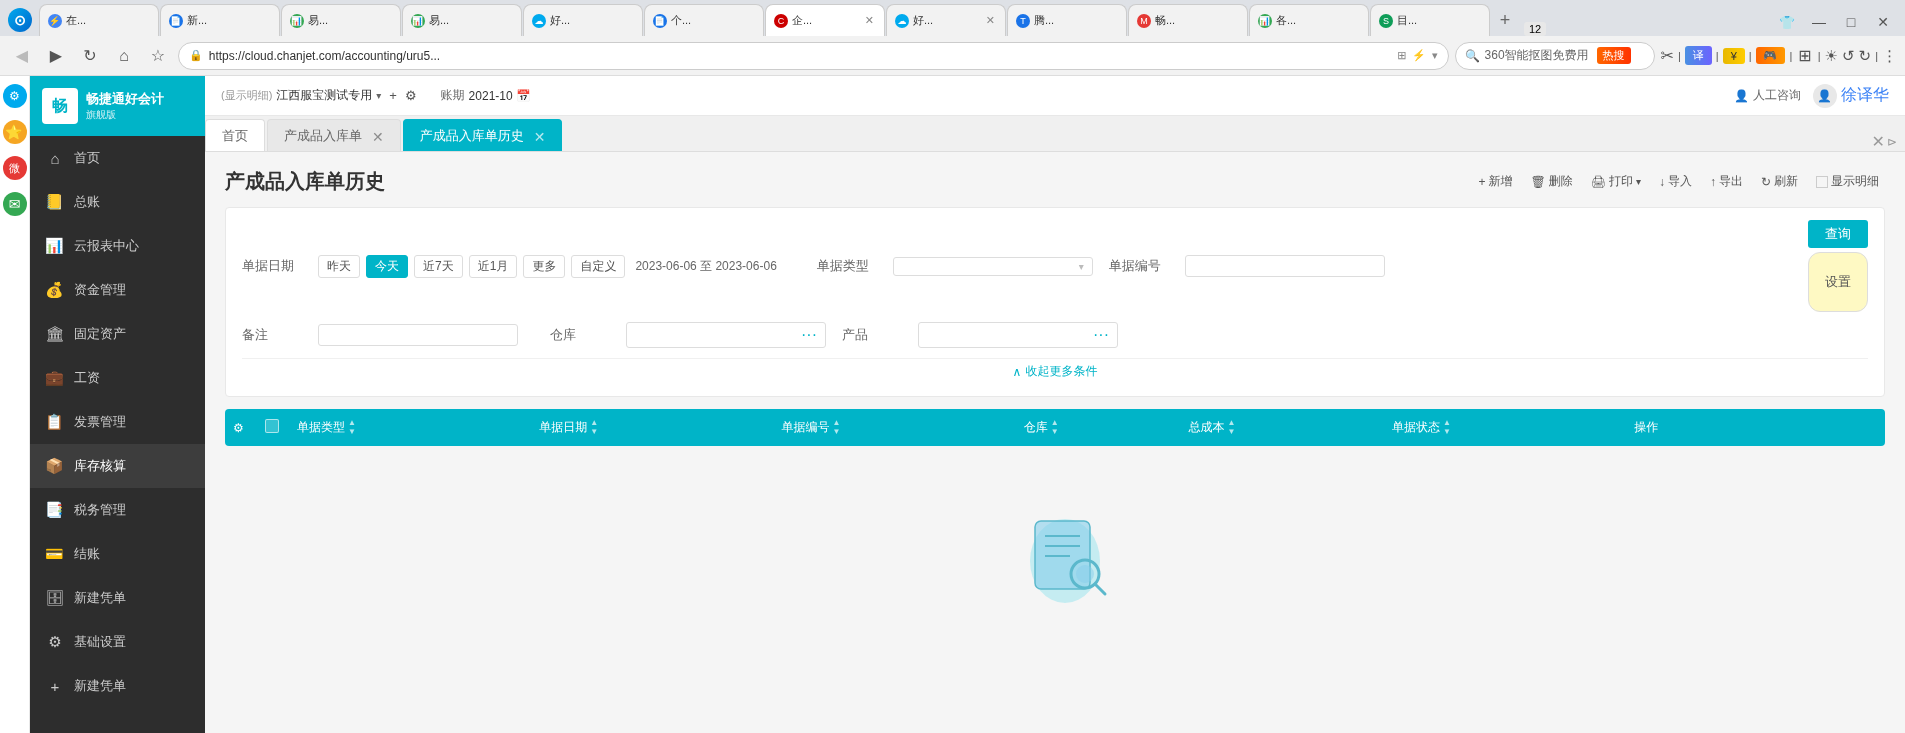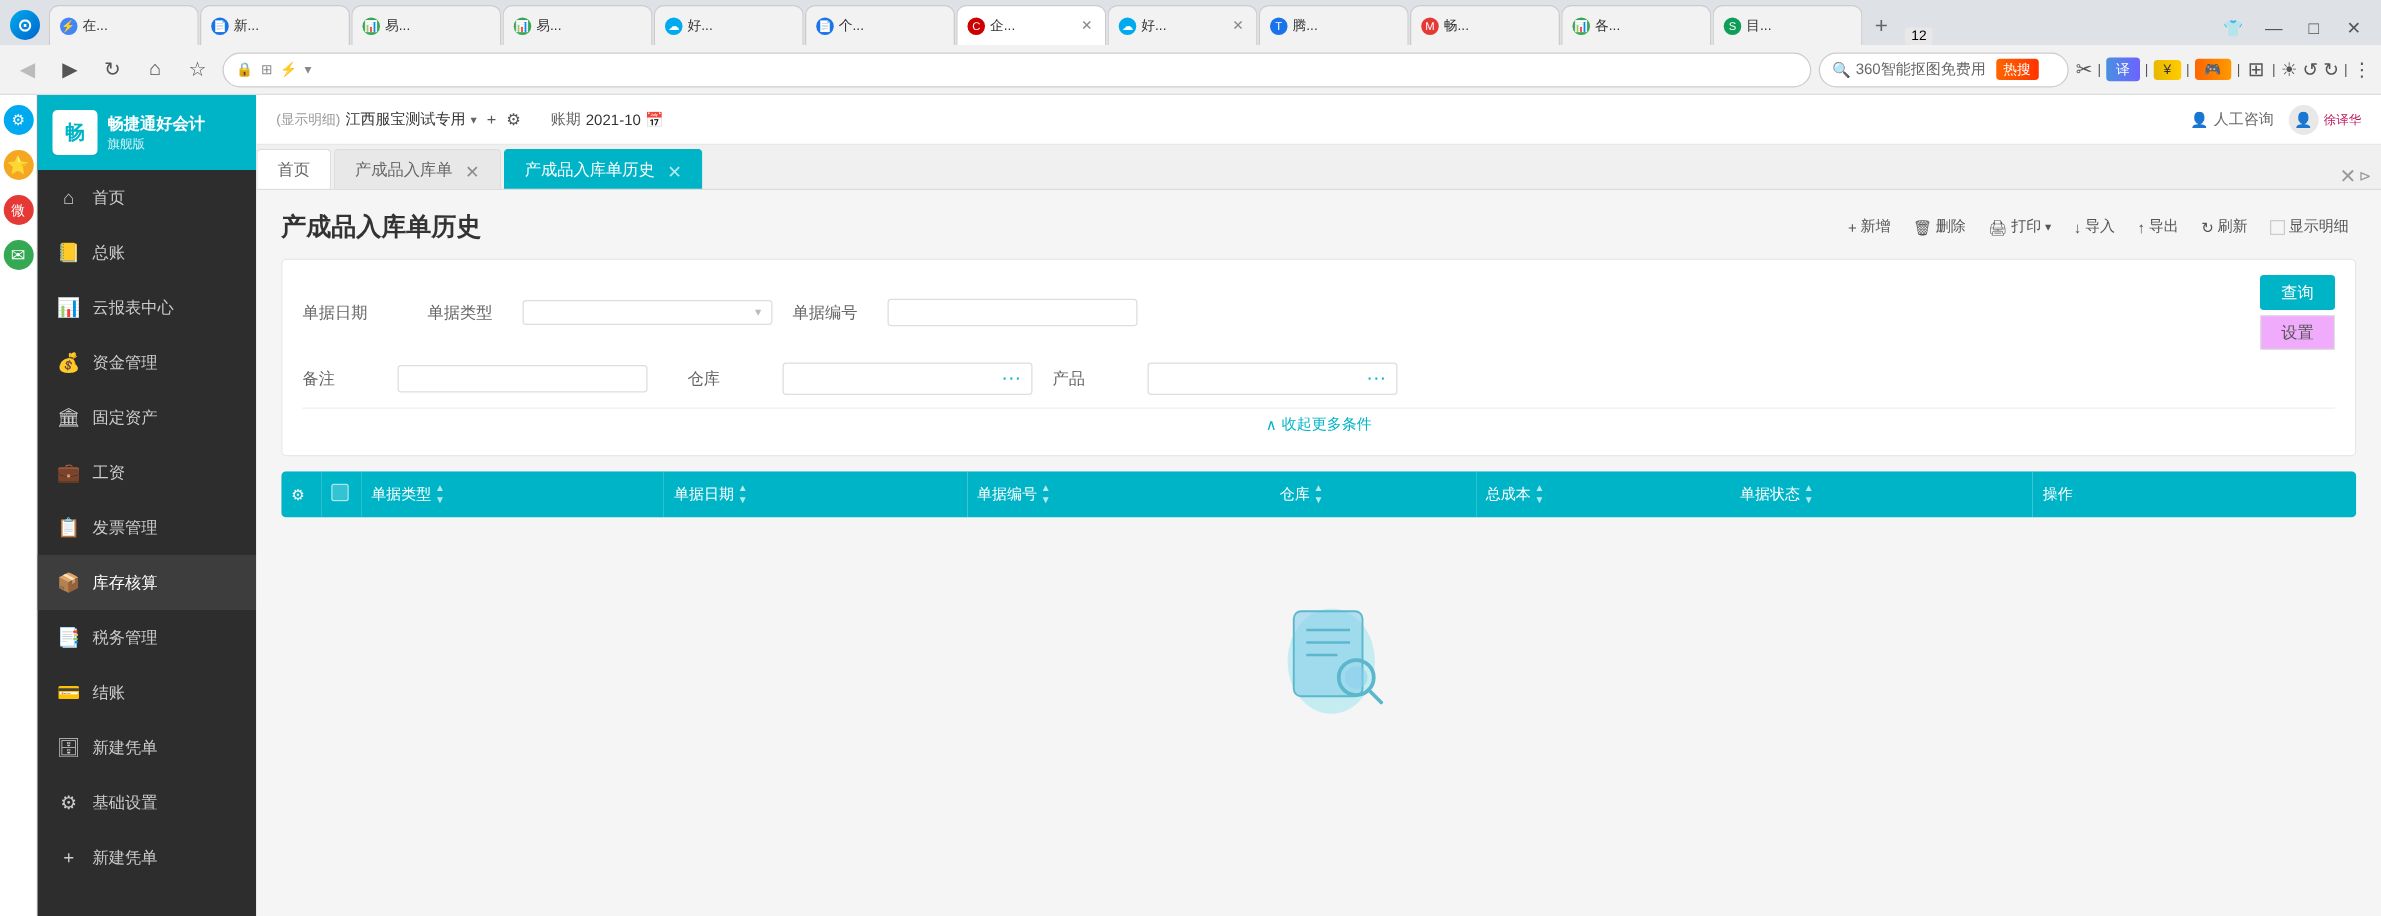--- a/index.html
+++ b/index.html
@@ -51,21 +51,21 @@
     .content-area { flex: 1; display: flex; flex-direction: column; background: #f5f5f5; overflow: hidden; }
     
     
     .top-bar { height: 40px; background: #fff; display: flex; align-items: center; padding: 0 16px; gap: 8px; border-bottom: 1px solid #e8e8e8; }
     .company-selector { display: flex; align-items: center; gap: 4px; color: #666; font-size: 12px; cursor: pointer; }
     .company-name { color: #333; }
     .period-info { display: flex; align-items: center; gap: 4px; color: #666; font-size: 12px; margin-left: 16px; }
     .period-value { color: #333; font-weight: normal; }
     .top-bar-right { margin-left: auto; display: flex; align-items: center; gap: 12px; }
     .user-service { color: #666; font-size: 12px; cursor: pointer; display: flex; align-items: center; gap: 4px; }
-    .user-name { color: #be185d; font-size: 10px; cursor: pointer; }
+    .user-name { color: #3b82f6; font-size: 16px; cursor: pointer; }
 
     
     .page-tabs { height: 36px; background: #f0f0f0; display: flex; align-items: flex-end; padding-left: 0; border-bottom: 1px solid #ddd; }
     .page-tab { height: 32px; padding: 0 16px; display: flex; align-items: center; gap: 6px; font-size: 13px; color: #666; cursor: pointer; border: 1px solid #ddd; border-bottom: none; background: #e8e8e8; border-radius: 4px 4px 0 0; margin-right: 2px; }
     .page-tab.active { background: #00b4c8; color: #fff; border-color: #00b4c8; }
     .page-tab-home { background: #fff; }
     .page-tab-close { font-size: 12px; opacity: 0.7; }
 
     
     .main-content { flex: 1; overflow-y: auto; padding: 16px 20px; }
@@ -97,21 +97,21 @@
     .settings-th { width: 32px; text-align: center; }
     .ops-th { text-align: right; }
     .empty-area { display: flex; flex-direction: column; align-items: center; justify-content: center; padding: 60px 0; }
 
     
     ::-webkit-scrollbar { width: 6px; height: 6px; }
     ::-webkit-scrollbar-thumb { background: #ccc; border-radius: 3px; }
     ::-webkit-scrollbar-track { background: transparent; }
 
     .query-btn { background: #00b4c8; color: #fff; border: none; border-radius: 3px; padding: 5px 16px; font-size: 13px; cursor: pointer; }
-    .setting-btn { background: #f0abfc; color: #555; border: 1px solid #ddd; border-radius: 1px; padding: 4px 16px; font-size: 13px; cursor: pointer; }
+    .setting-btn { background: #fef9c3; color: #555; border: 1px solid #ddd; border-radius: 12px; padding: 20px 16px; font-size: 13px; cursor: pointer; }
     .filter-actions { display: flex; flex-direction: column; gap: 4px; margin-left: auto; }
     
     .top-actions { display: flex; align-items: center; gap: 6px; }
     .icon-btn { display: flex; align-items: center; gap: 3px; font-size: 12px; color: #555; cursor: pointer; padding: 3px 6px; }
     .print-btn { display: flex; align-items: center; gap: 3px; }
     .print-dropdown { font-size: 10px; color: #555; }
     
     .tab-x-btn { position: relative; top: 1px; font-size: 14px; margin-left: 4px; }
   </style>
 </head>
@@ -200,20 +200,21 @@
 
   <div class="address-bar">
     <div class="nav-btn disabled">◀</div>
     <div class="nav-btn">▶</div>
     <div class="nav-btn">↻</div>
     <div class="nav-btn">⌂</div>
     <div class="nav-btn">☆</div>
 
     <div style="display:flex;align-items:center;background:#fff;border:1px solid #ccc;border-radius:14px;padding:0 10px;height:28px;flex:1;gap:6px;">
       <span style="font-size:11px;color:#888;">🔒</span>
+      <span style="font-size:12px;color:#333;flex:1;">https://cloud.chanjet.com/accounting/uru5...</span>
       <span style="font-size:11px;color:#888;">⊞</span>
       <span style="font-size:11px;color:#888;">⚡</span>
       <span style="font-size:11px;color:#888;">▾</span>
     </div>
 
     <div class="search-box">
       <span style="color:#888;font-size:12px;">🔍</span>
       <span style="font-size:12px;color:#666;text-align:center;">360智能抠图免费用</span>
       <span class="hot-search">热搜</span>
     </div>
@@ -390,20 +391,29 @@
               <span style="border:1px solid #ccc;width:12px;height:12px;display:inline-block;vertical-align:middle;"></span>
               <span>显示明细</span>
             </span>
           </div>
         </div>
 
         <div class="filter-area">
 
           <div class="filter-row">
             <span class="filter-label">单据日期</span>
+            <div class="date-filter">
+              <span class="date-btn">昨天</span>
+              <span class="date-btn active">今天</span>
+              <span class="date-btn">近7天</span>
+              <span class="date-btn">近1月</span>
+              <span class="date-btn">更多</span>
+              <span class="date-btn">自定义</span>
+              <span class="date-range">2023-06-06 至 2023-06-06</span>
+            </div>
             <span class="filter-label" style="margin-left:24px;">单据类型</span>
             <div class="filter-select">
               <span style="flex:1;"></span>
               <span style="font-size:10px;color:#bbb;">▾</span>
             </div>
             <span class="filter-label">单据编号</span>
             <input type="text" class="filter-input" style="">
             <div class="filter-actions">
               <button class="query-btn">查询</button>
               <button class="setting-btn">设置</button>

